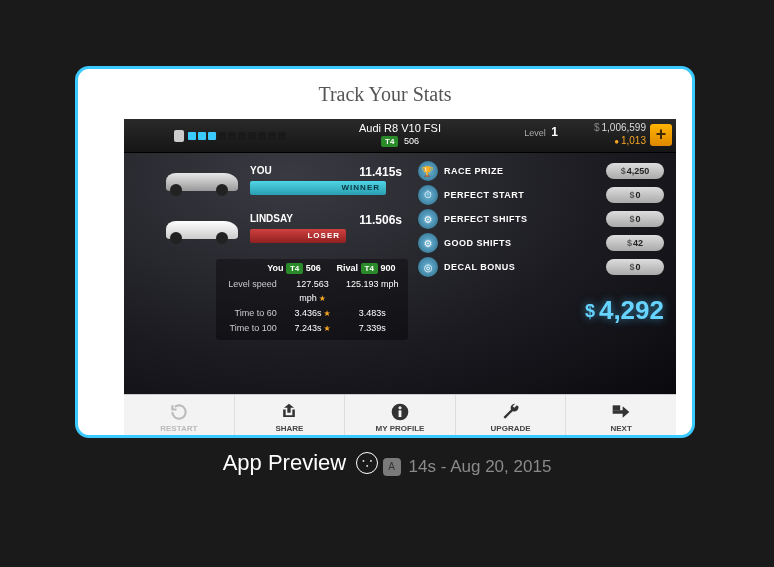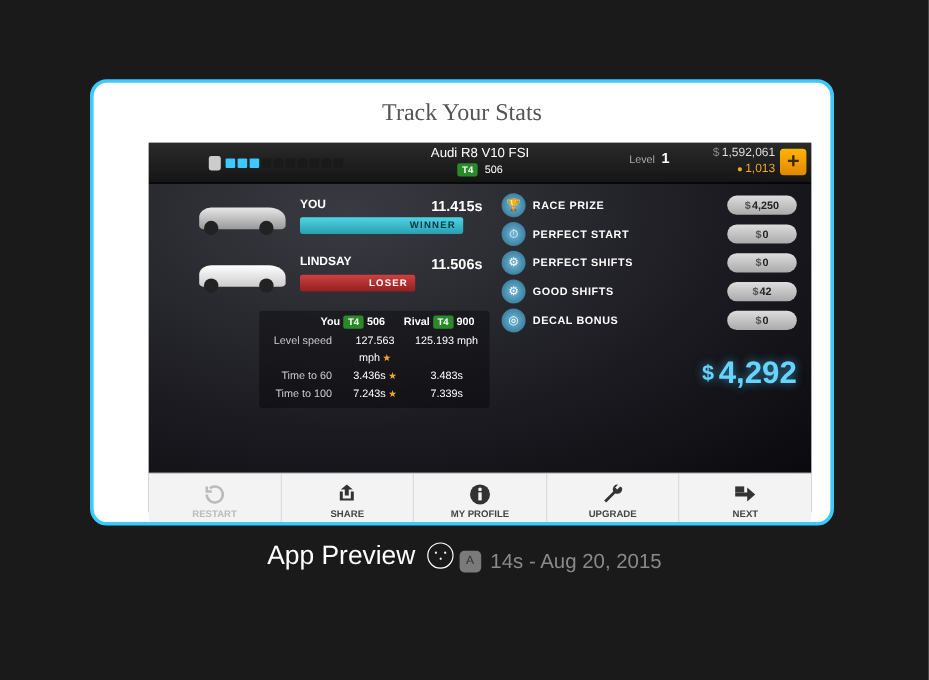--- a/index.html
+++ b/index.html
@@ -141,21 +141,21 @@
         <div class="car-tier">
           <span class="tier-badge">T4</span>
           <span class="tier-val">506</span>
         </div>
       </div>
       <div class="level">
         <span>Level</span>
         <b>1</b>
       </div>
       <div class="currency">
-        <div class="cash">1,592,061</div>
+        <div class="cash">1,006,599</div>
         <div class="gold">1,013</div>
       </div>
       <div class="plus-btn">+</div>
     </div>
 
     <div class="main">
       <div class="left">
         <div class="racer">
           <div class="car-img">
               <div class="car-body"></div>

